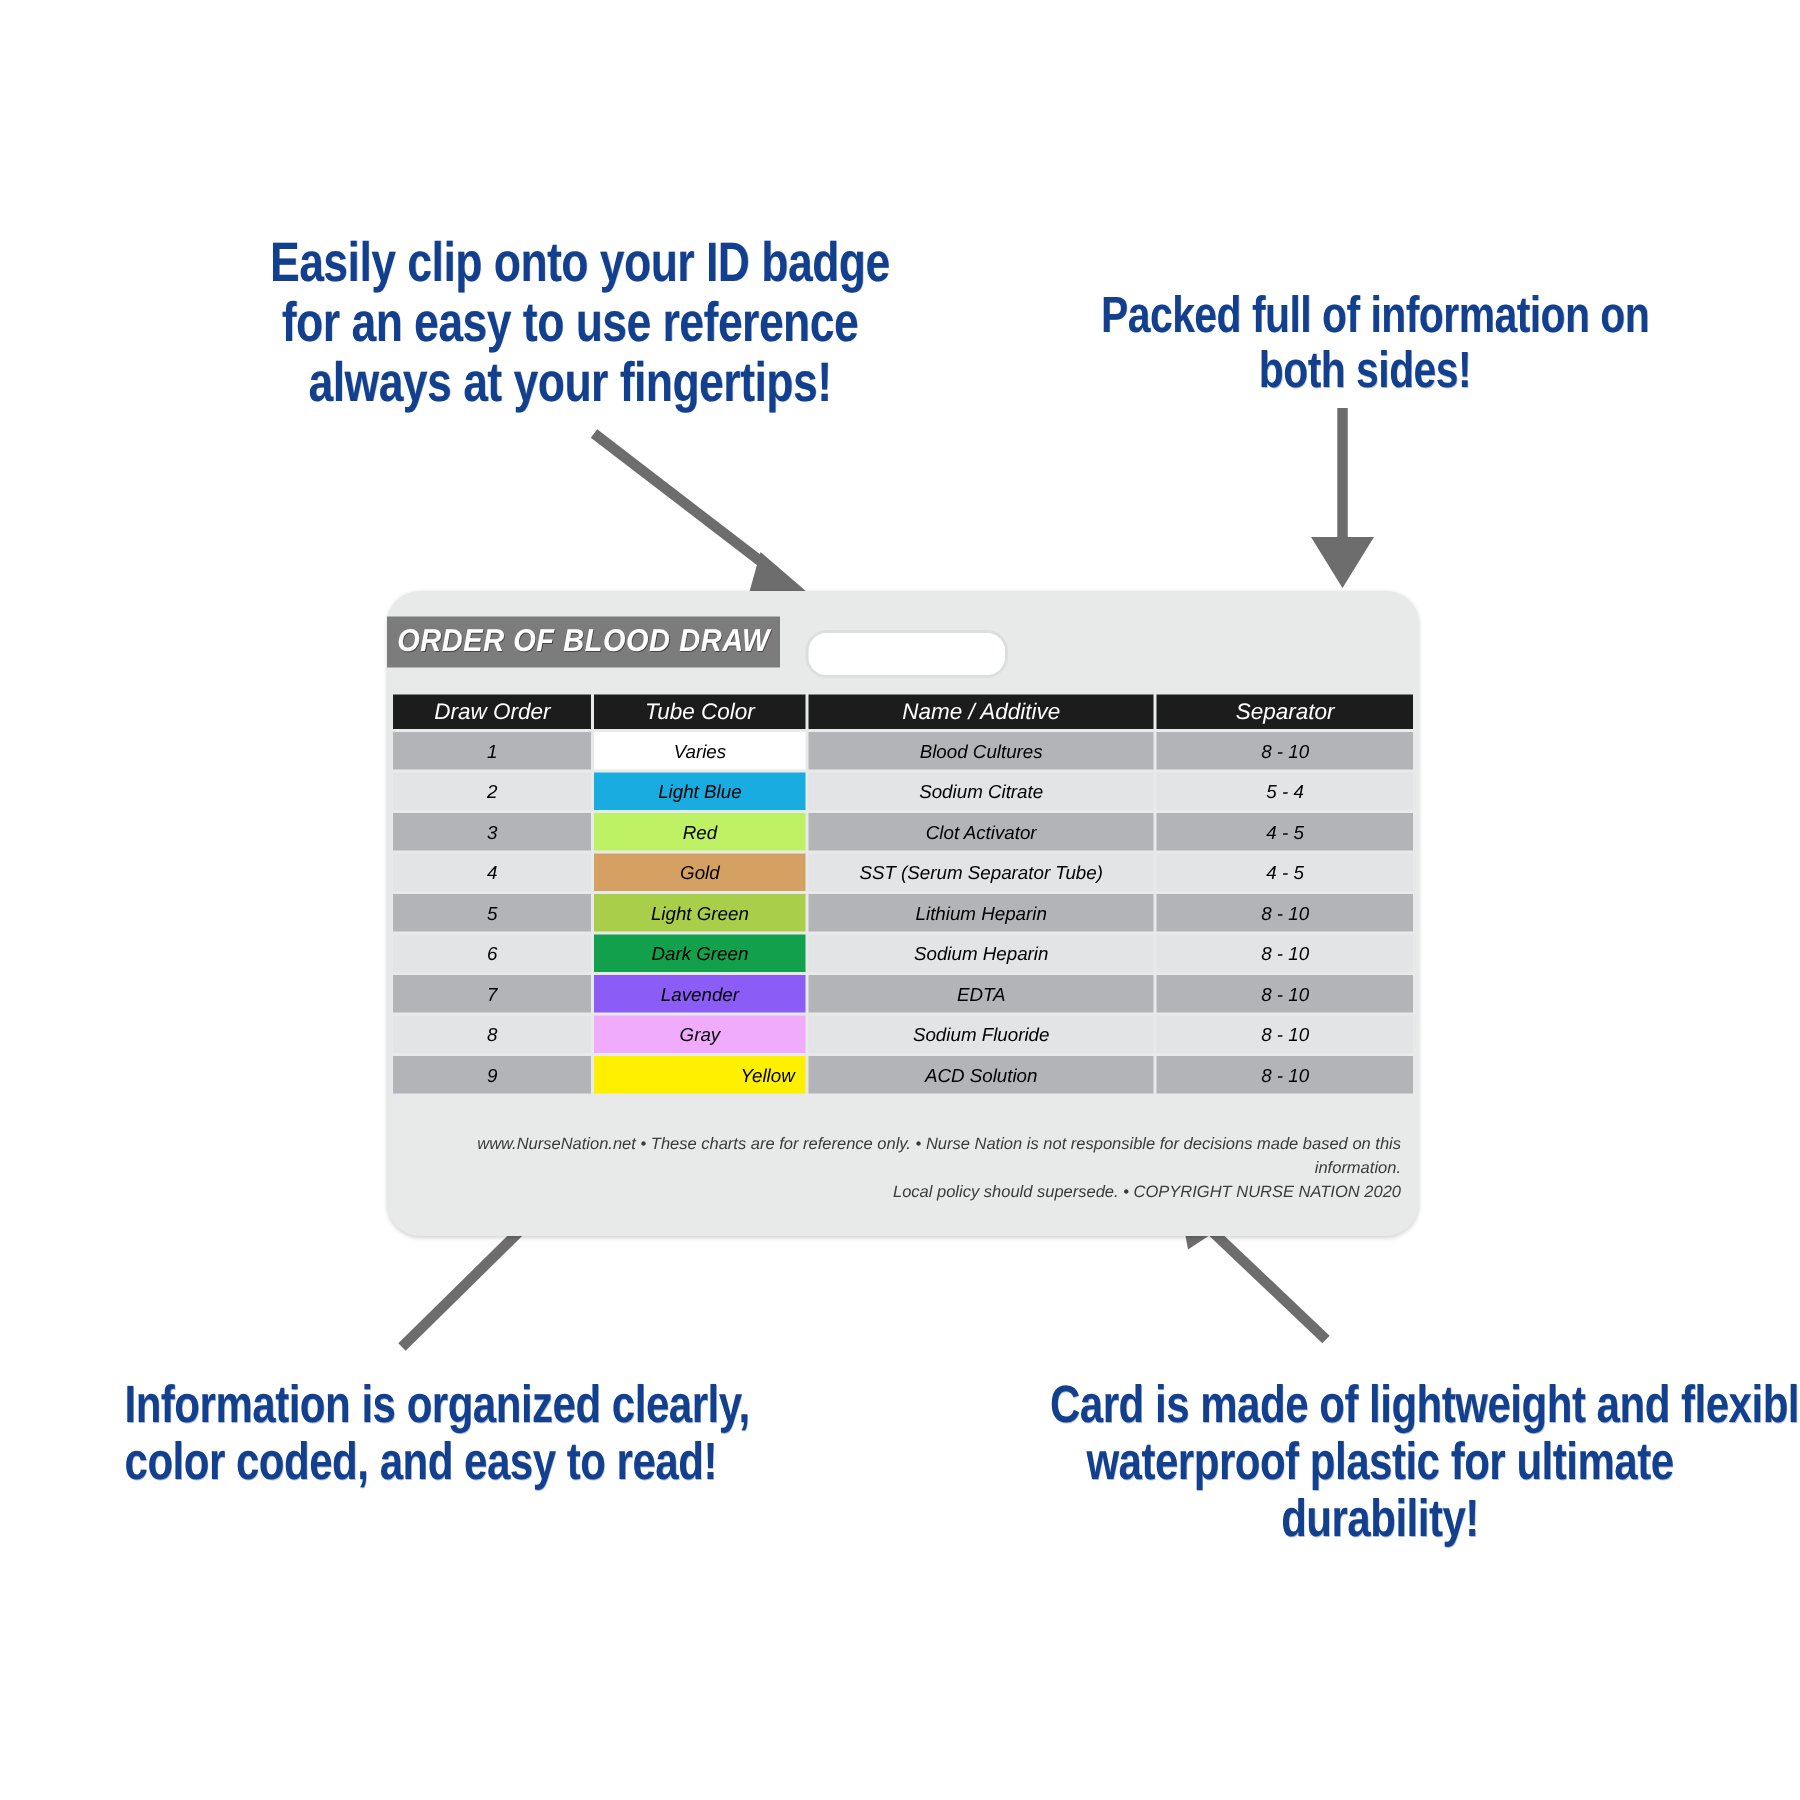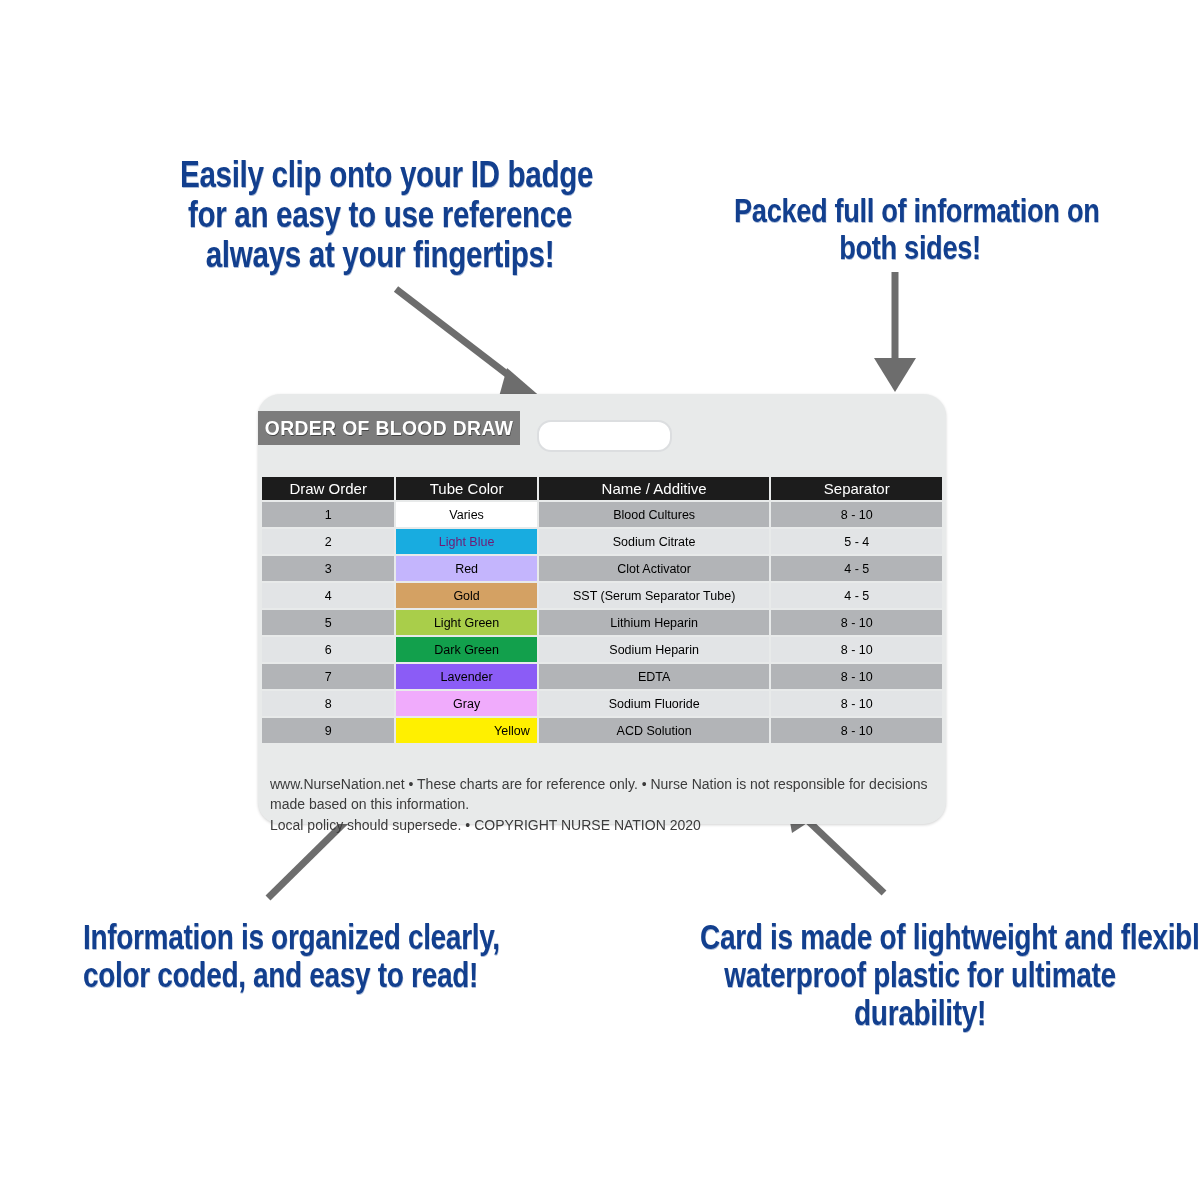--- a/index.html
+++ b/index.html
@@ -68,20 +68,21 @@
     background: #e8eaea;
     border-radius: 22px;
     box-shadow: 0 1px 3px rgba(0,0,0,0.18);
   }
   #card-inner {
     position: absolute;
     left: 0; top: 0;
     width: 688px;
     height: 430px;
     padding: 0;
+    font-style: italic;
   }
 
   
   #card-header {
     position: absolute;
     left: 0px;
     top: 17px;
     width: 688px;
     height: 36px;
   }
@@ -114,21 +115,21 @@
     height: 28px;
     border: 2px solid #dcdee0;
     border-radius: 14px;
     background: #ffffff;
   }
 
   
   #draw-table {
     position: absolute;
     left: 2px;
-    top: 81px;
+    top: 67px;
     width: 684px;
     border-collapse: separate;
     border-spacing: 2px 2px;
     table-layout: fixed;
   }
   #draw-table th {
     background: #1c1c1c;
     color: #ffffff;
     font-size: 15px;
     font-weight: normal;
@@ -154,25 +155,25 @@
 
   td.cell-order { text-align: right; padding-right: 14px; font-size: 13.5px; }
 
   tr.row-odd  td.shade { background: #b2b4b7; }
   tr.row-even td.shade { background: #e2e4e6; }
 
   
   #card-footer {
     position: absolute;
     left: 12px;
-    top: 380px;
+    top: 362px;
     width: 664px;
-    text-align: left;
+    text-align: right;
     color: #3b3b3b;
-    font-size: 14px;
+    font-size: 11px;
     line-height: 1.45;
     font-family: "Liberation Sans", sans-serif;
   }
 </style>
 </head>
 <body>
 
 <div id="page">
 
   <svg class="arrow-layer" viewBox="0 0 1200 1200" width="1200" height="1200">
@@ -247,27 +248,27 @@
         </thead>
         <tbody id="table-body">
             <tr class="row-odd">
               <td class="shade cell-order">1</td>
               <td style="background: rgb(255, 255, 255); color: rgb(0, 0, 0);">Varies</td>
               <td class="shade">Blood Cultures</td>
               <td class="shade">8 - 10</td>
             </tr>
             <tr class="row-even">
               <td class="shade cell-order">2</td>
-              <td style="background: rgb(24, 172, 224); color: #701a75;">Light Blue</td>
+              <td style="background: rgb(24, 172, 224); color: #000000;">Light Blue</td>
               <td class="shade">Sodium Citrate</td>
               <td class="shade">5 - 4</td>
             </tr>
             <tr class="row-odd">
               <td class="shade cell-order">3</td>
-              <td style="background: #c4b5fd; color: rgb(0, 0, 0);">Red</td>
+              <td style="background: #bef264; color: rgb(0, 0, 0);">Red</td>
               <td class="shade">Clot Activator</td>
               <td class="shade">4 - 5</td>
             </tr>
             <tr class="row-even">
               <td class="shade cell-order">4</td>
               <td style="background: rgb(212, 161, 99); color: rgb(0, 0, 0);">Gold</td>
               <td class="shade">SST (Serum Separator Tube)</td>
               <td class="shade">4 - 5</td>
             </tr>
             <tr class="row-odd">

